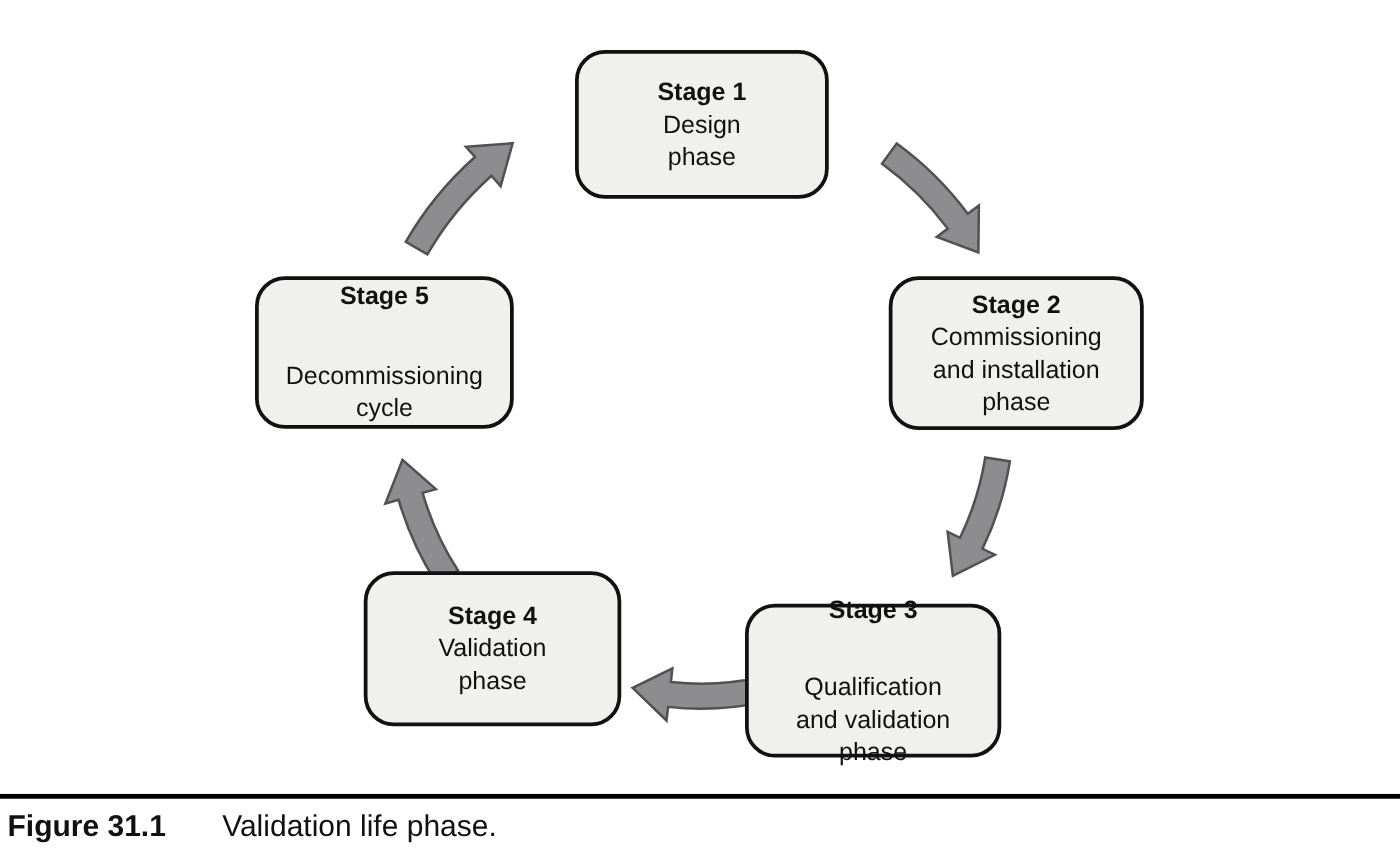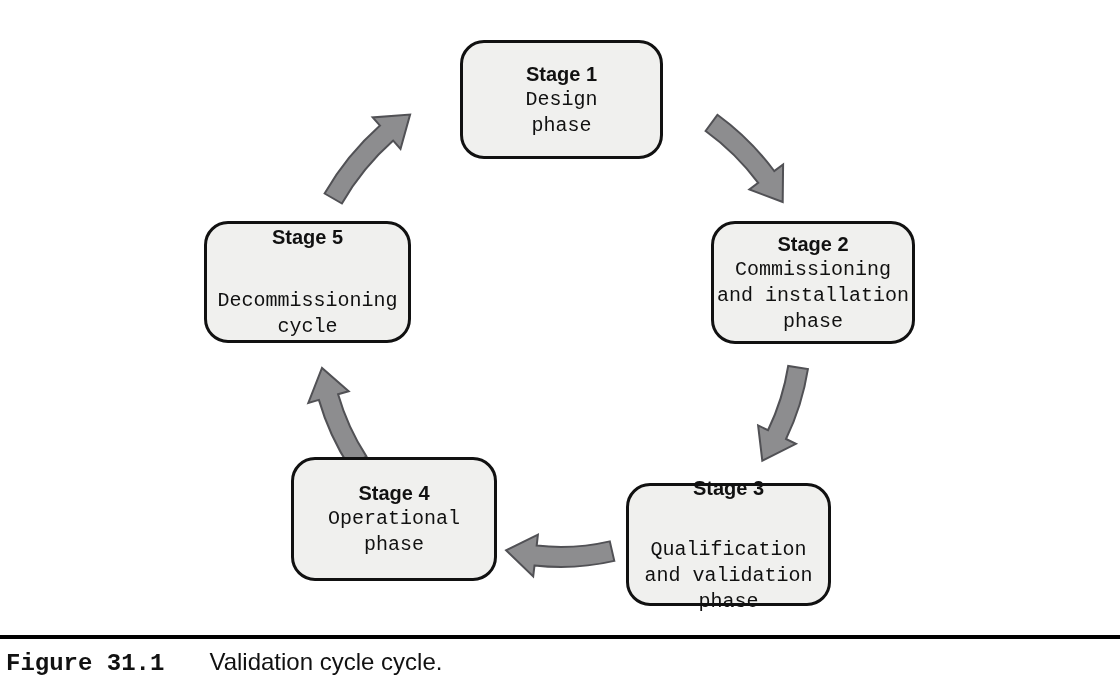--- a/index.html
+++ b/index.html
@@ -18,33 +18,33 @@
   .arrow-layer path{fill:var(--arrow-fill);stroke:var(--arrow-stroke);stroke-width:2;stroke-linejoin:miter;}
   .stage{
     position:absolute;
     background:var(--box-fill);
     border:3.5px solid var(--box-border);
     border-radius:24px;
     display:flex;flex-direction:column;align-items:center;justify-content:center;
     text-align:center;font-size:20px;line-height:26px;color:var(--text);
   }
   .stage-title{font-weight:bold;}
-  .stage-sub{white-space:pre-line;font-family:Liberation Mono, monospace;}
+  .stage-sub{white-space:pre-line;}
   .s1{left:460px;top:3px;width:203px;height:119px;}
   .s2{left:711px;top:184px;width:204px;height:123px;}
-  .s3{left:626px;top:446px;width:205px;height:123px;gap:36px;}
+  .s3{left:596px;top:446px;width:205px;height:123px;gap:36px;}
   .s4{left:291px;top:420px;width:206px;height:124px;}
   .s5{left:204px;top:184px;width:207px;height:122px;justify-content:space-between;}
   .caption{
     border-top:4px solid #000;
     padding:9px 8px 12px 6px;
     background:var(--bg);
   }
   .cap-line1{font-size:24px;line-height:28px;}
-  .cap-label{font-weight:bold;margin-right:45px;font-family:Liberation Mono, monospace;}
+  .cap-label{font-weight:bold;margin-right:45px;}
   .cap-line2{font-size:21px;line-height:25px;margin-top:6px;}
   .source-label{font-style:italic;}
 </style>
 </head>
 <body>
 
 <div class="page">
   <div class="diagram">
 
     <svg class="arrow-layer" viewBox="0 0 1120 598" aria-hidden="true">
@@ -70,30 +70,30 @@
 
     <div class="stage s3">
       <div class="stage-title">Stage 3</div>
       <div class="stage-sub">Qualification
 and validation
 phase</div>
     </div>
 
     <div class="stage s4">
       <div class="stage-title">Stage 4</div>
-      <div class="stage-sub">Operational
+      <div class="stage-sub">Validation
 phase</div>
     </div>
 
     <div class="stage s5">
       <div class="stage-title">Stage 5</div>
       <div class="stage-sub">Decommissioning
 cycle</div>
     </div>
 
   </div>
 
   <div class="caption">
     <div class="cap-line1">
-      <span class="cap-label">Figure 31.1</span><span>Validation cycle cycle.</span>
+      <span class="cap-label">Figure 31.1</span><span>Validation life phase.</span>
     </div>
   </div>
 </div>
 
 </body></html>

